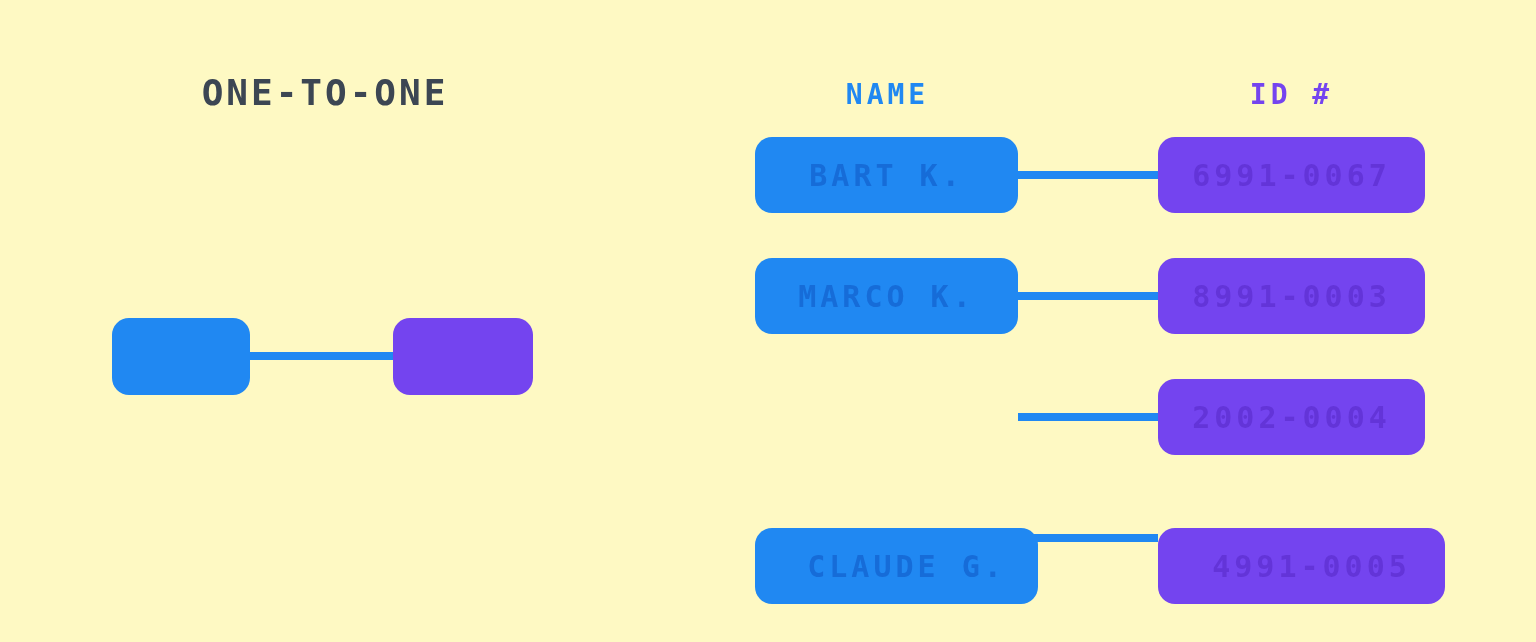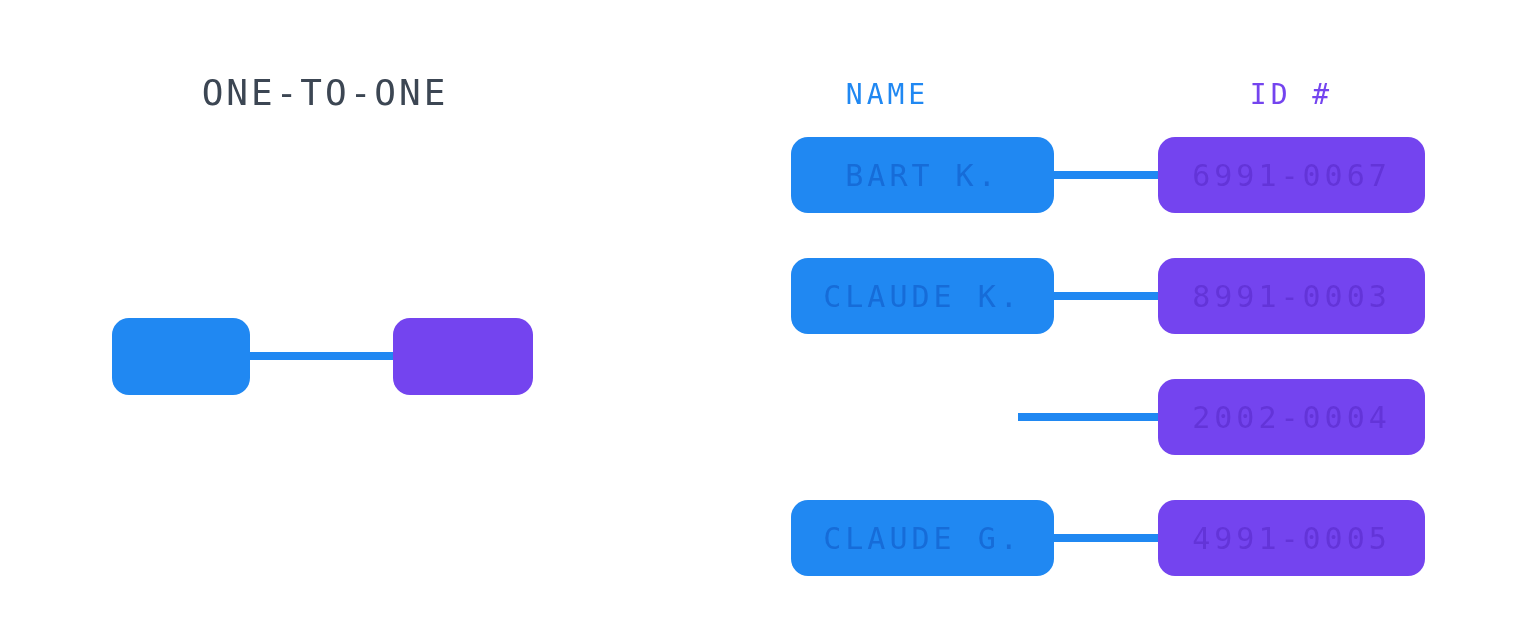--- a/index.html
+++ b/index.html
@@ -4,24 +4,24 @@
 <style>
   html, body {
     margin: 0;
     padding: 0;
     background: #000000;
   }
   .stage {
     position: relative;
     width: 1536px;
     height: 642px;
-    background: #ffffff;
+    background: #fef9c3;
     overflow: hidden;
     font-family: "DejaVu Sans Mono", monospace;
-    font-weight: normal;
+    font-weight: bold;
   }
   .abs { position: absolute; }
 
   
   .diagram-title {
     left: 180px;
     top: 72px;
     width: 290px;
     text-align: center;
     color: #3C4653;
@@ -63,32 +63,31 @@
     justify-content: center;
     font-size: 30px;
     letter-spacing: 4px;
     white-space: pre;
   }
   .row-box.name {
     left: 755px;
     width: 263px;
     background: #2088F2;
     color: #166CD8;
-    margin-left: 36px;
   }
   .row-box.id {
     left: 1158px;
     width: 267px;
     background: #7444EF;
     color: #6334D8;
   }
   .row-0 { top: 137px; }
   .row-1 { top: 258px; }
   .row-2 { top: 379px; }
-  .row-3 { top: 500px; }
+  .row-3 { top: 528px; padding-left: 20px; }
 
   .row-connector {
     left: 1018px;
     width: 140px;
     height: 8px;
     background: #2088F2;
   }
   .conn-0 { top: 171px; }
   .conn-1 { top: 292px; }
   .conn-2 { top: 413px; }
@@ -105,21 +104,21 @@
   <div class="abs mini-connector"></div>
   <div class="abs mini-box purple"></div>
 
   <div class="abs col-header name">NAME</div>
   <div class="abs col-header id">ID #</div>
 
   <div class="abs row-box name row-0">BART K.</div>
   <div class="abs row-connector conn-0"></div>
   <div class="abs row-box id row-0">6991-0067</div>
 
-  <div class="abs row-box name row-1">CLAUDE K.</div>
+  <div class="abs row-box name row-1">MARCO K.</div>
   <div class="abs row-connector conn-1"></div>
   <div class="abs row-box id row-1">8991-0003</div>
 
   <div class="abs row-connector conn-2"></div>
   <div class="abs row-box id row-2">2002-0004</div>
 
   <div class="abs row-box name row-3">CLAUDE G.</div>
   <div class="abs row-connector conn-3"></div>
   <div class="abs row-box id row-3">4991-0005</div>
 

